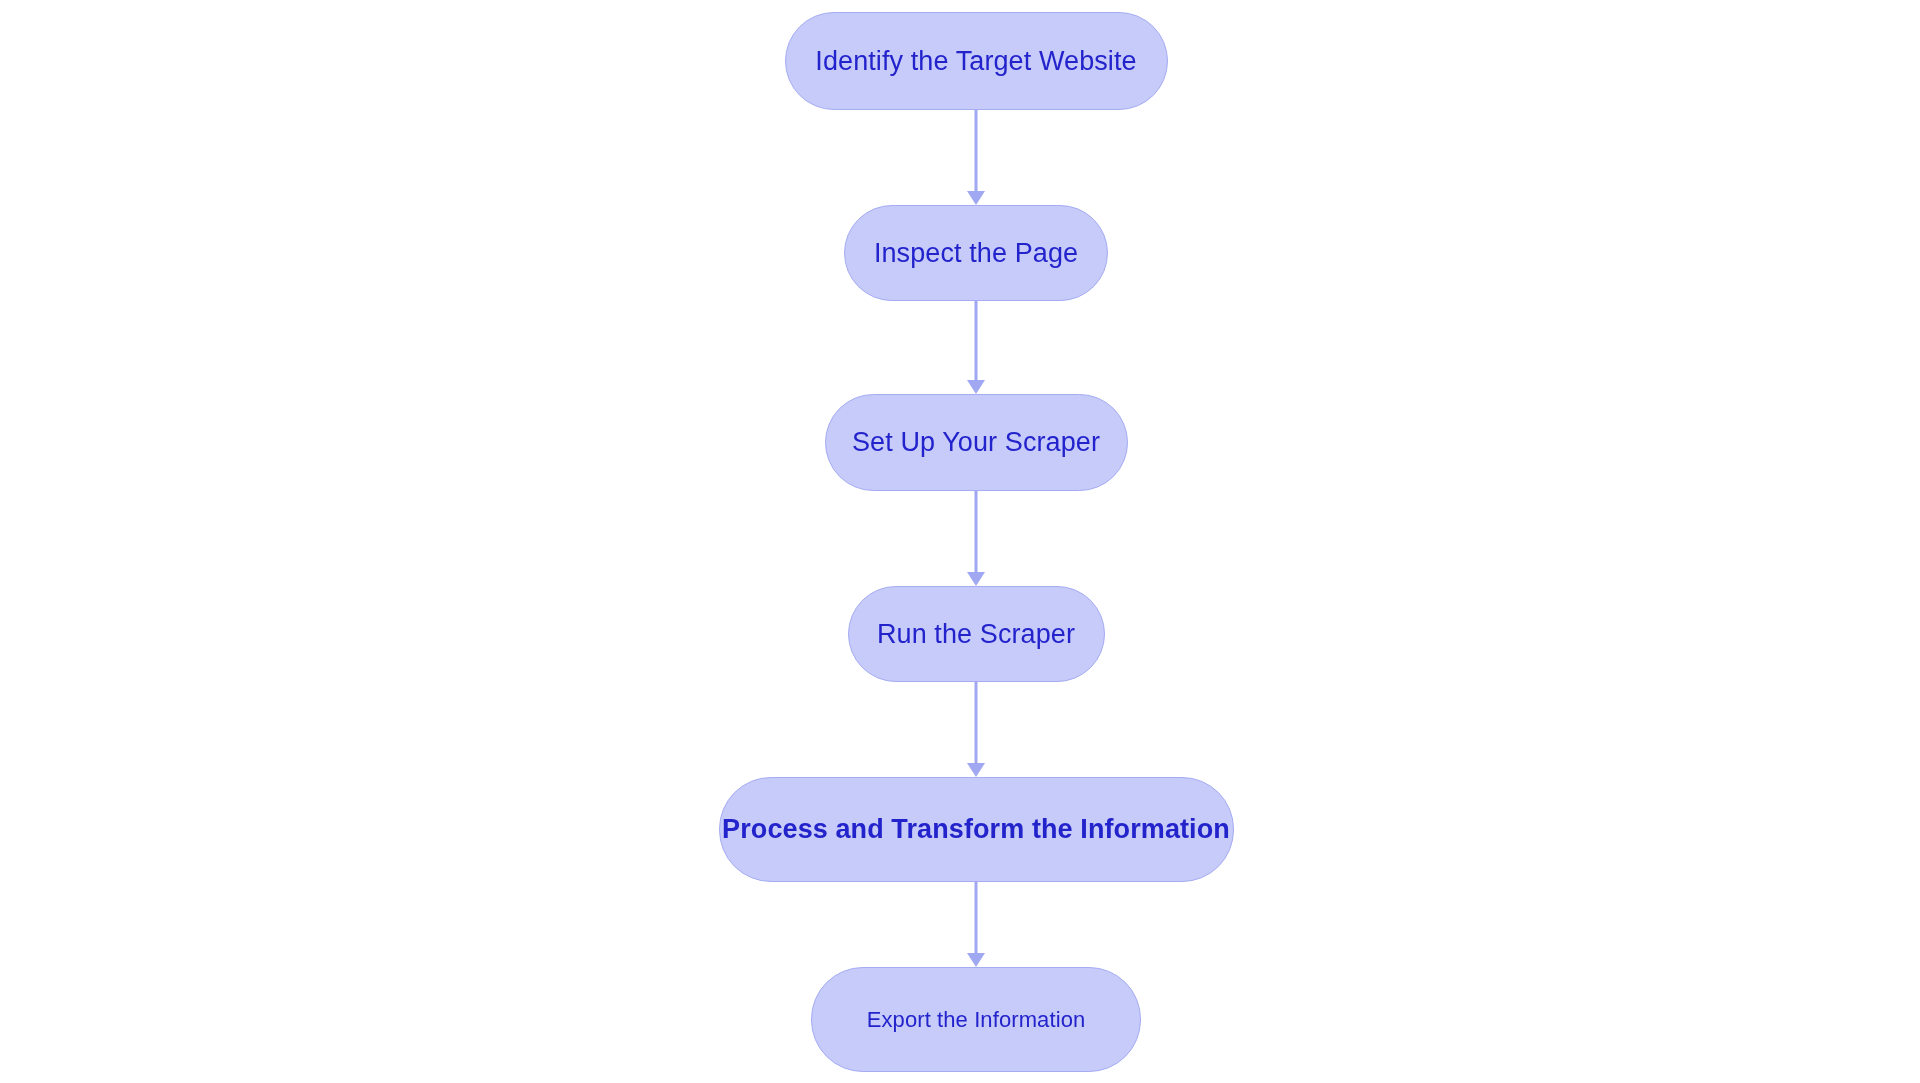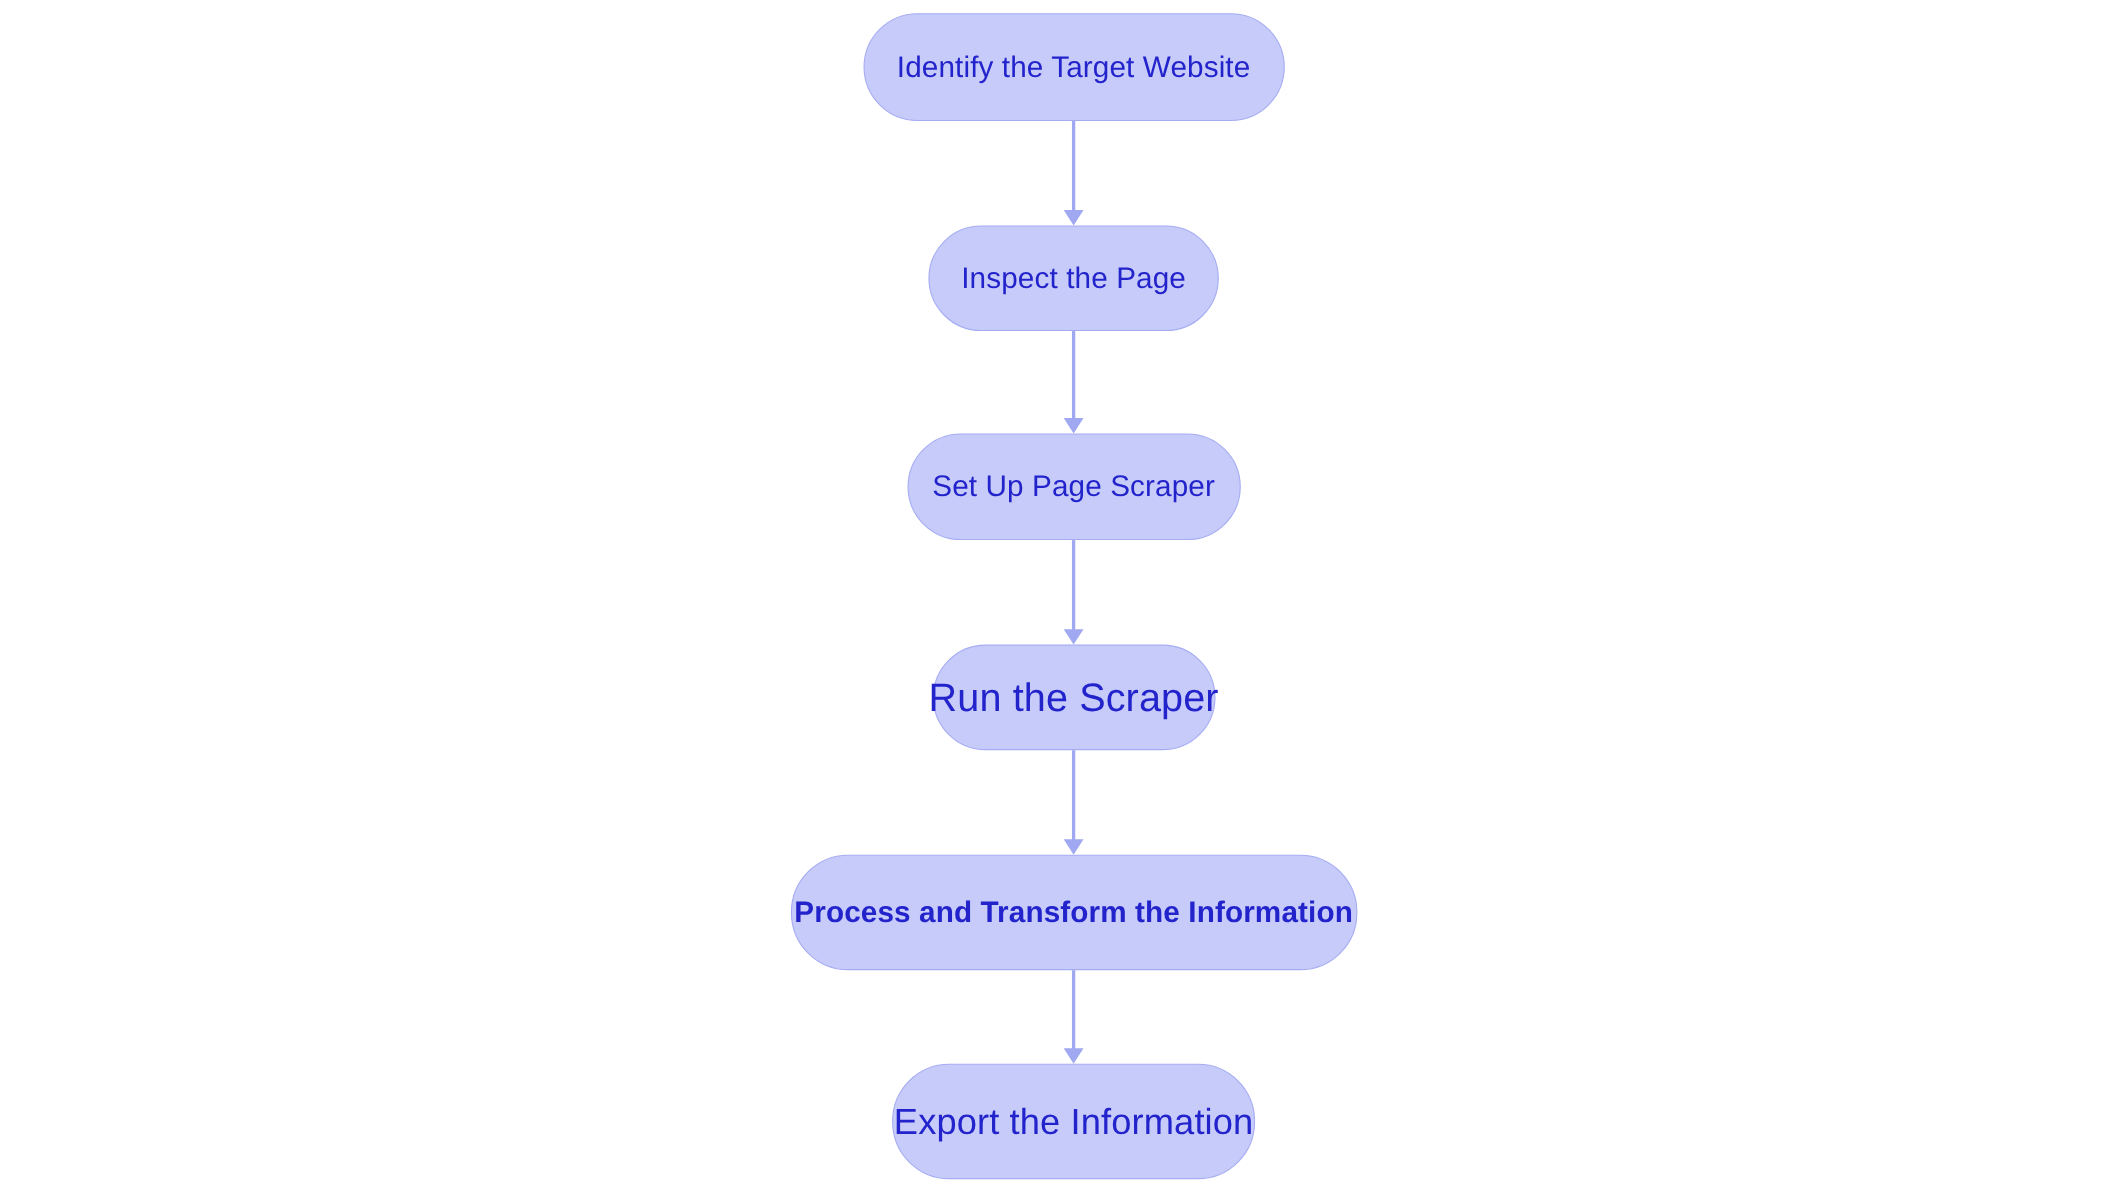--- a/index.html
+++ b/index.html
@@ -44,23 +44,23 @@
     justify-content: center;
     white-space: nowrap;
     letter-spacing: 0.1px;
     font-weight: 400;
     user-select: none;
   }
 
   .flow-node.node-size-xl { width: 383px; height: 98px; font-size: 27px; }
   .flow-node.node-size-m  { width: 264px; height: 96px; font-size: 27px; text-align: center; }
   .flow-node.node-size-l  { width: 303px; height: 97px; font-size: 27px; }
-  .flow-node.node-size-s  { width: 257px; height: 96px; font-size: 36px; }
+  .flow-node.node-size-s  { width: 257px; height: 96px; font-size: 27px; }
   .flow-node.node-size-xxl{ width: 515px; height: 105px; font-size: 27px; font-weight: bold; }
-  .flow-node.node-size-xm { width: 330px; height: 105px; font-size: 33px; }
+  .flow-node.node-size-xm { width: 330px; height: 105px; font-size: 22px; }
 
   .flow-connector {
     position: relative;
     width: 40px;
     display: flex;
     justify-content: center;
   }
   .flow-connector .conn-line {
     position: absolute;
     left: 50%;
@@ -110,21 +110,21 @@
     <div class="flow-node node-size-m">
       <span>Inspect the Page</span>
     </div>
 
     <div class="flow-connector conn-gap-2">
       <span class="conn-line"></span>
       <span class="conn-head"></span>
     </div>
 
     <div class="flow-node node-size-l">
-      <span>Set Up Page Scraper</span>
+      <span>Set Up Your Scraper</span>
     </div>
 
     <div class="flow-connector conn-gap-3">
       <span class="conn-line"></span>
       <span class="conn-head"></span>
     </div>
 
     <div class="flow-node node-size-s">
       <span>Run the Scraper</span>
     </div>

